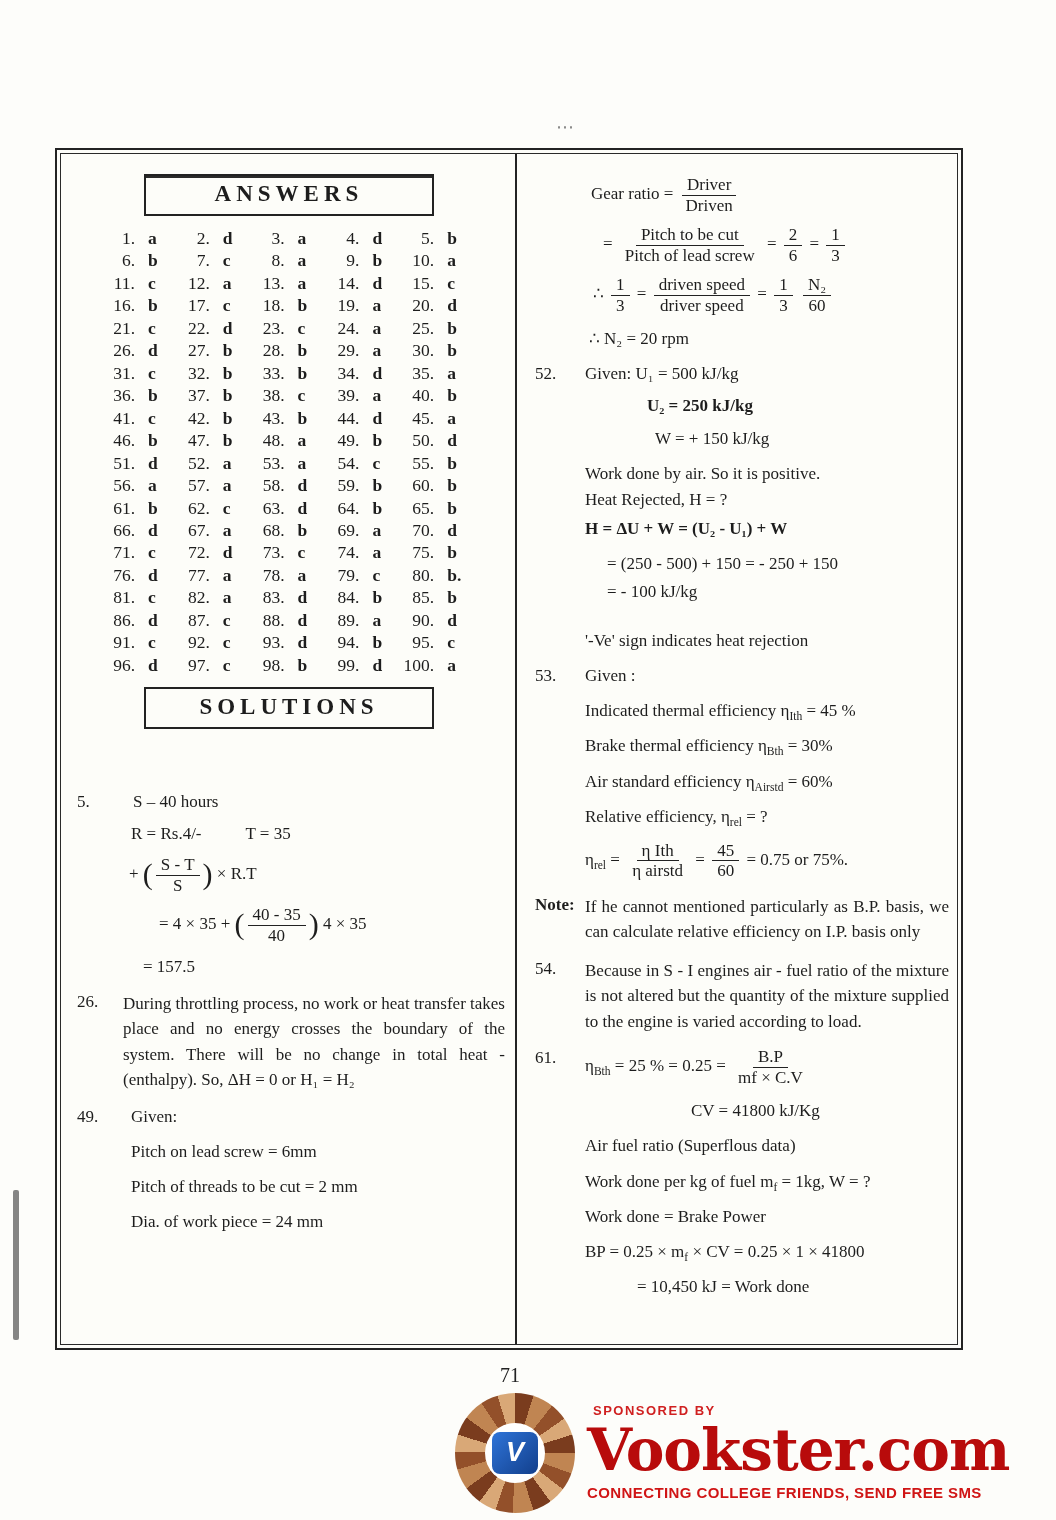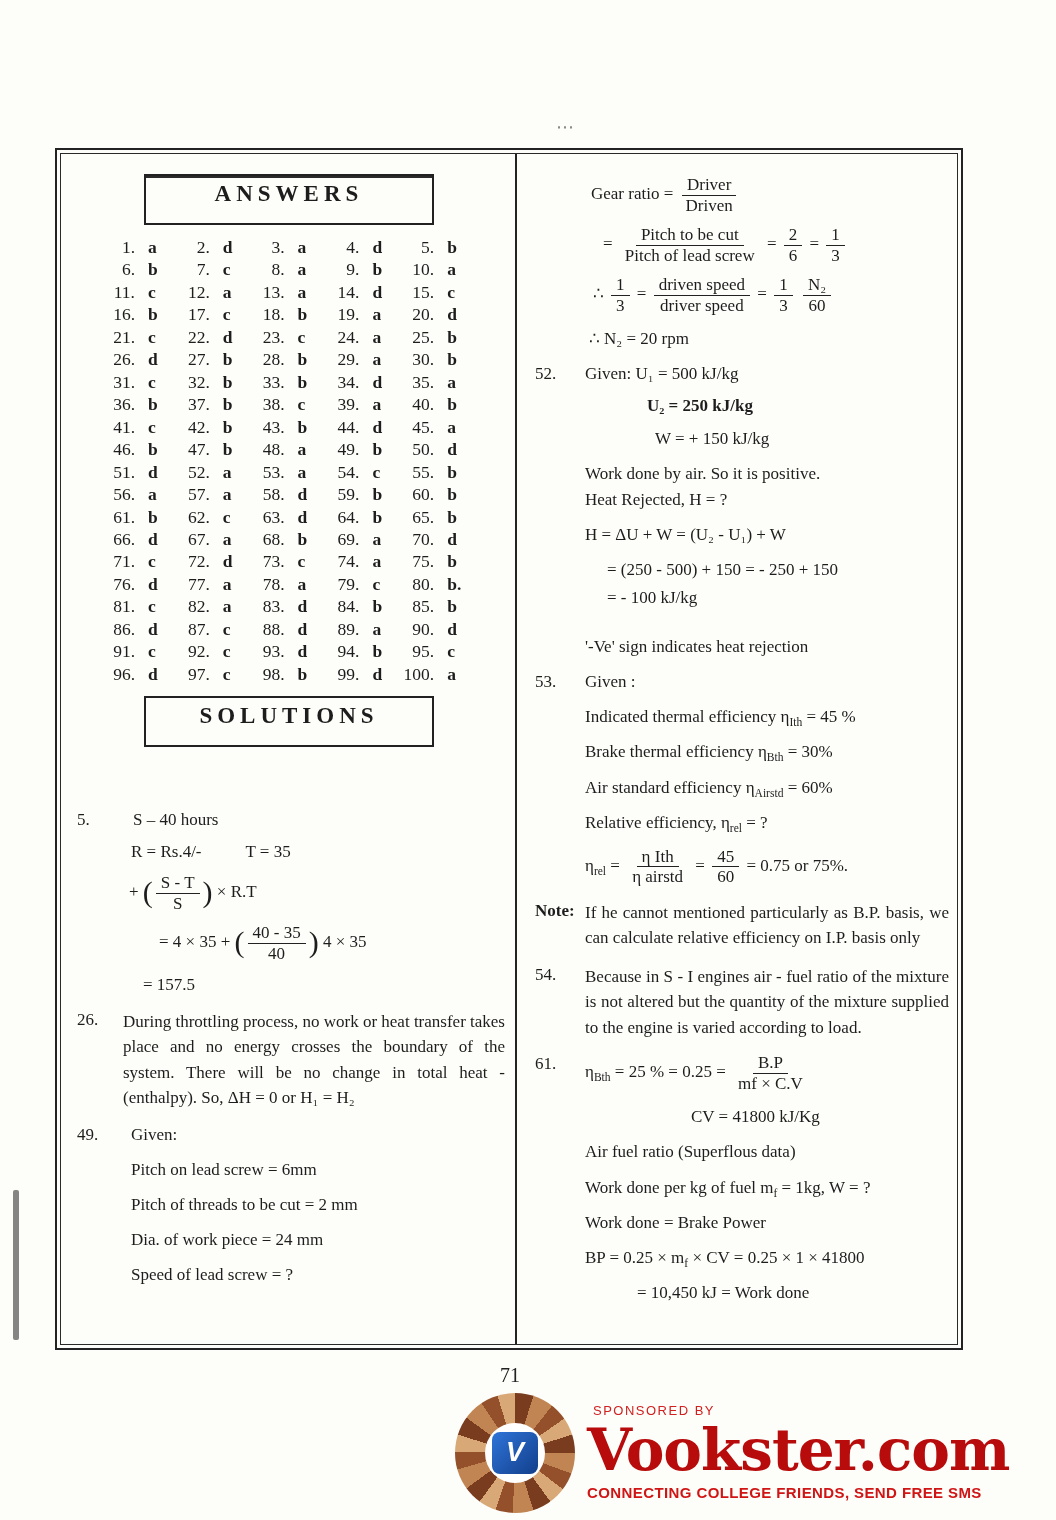--- a/index.html
+++ b/index.html
@@ -9,21 +9,21 @@
   
   .frame{position:absolute;left:55px;top:148px;width:908px;height:1202px;border:2.5px solid #232323;
          display:flex;box-sizing:border-box;padding:4px;background:#fdfdf9;}
   .frame::after{content:"";position:absolute;inset:3px;border:1.5px solid #2a2a2a;pointer-events:none;}
   .col{box-sizing:border-box;overflow:hidden;position:relative;}
   .col.left{width:456px;border-right:2px solid #232323;padding:8px 10px 4px 12px;}
   .col.right{flex:1;padding:8px 8px 4px 14px;}
 
   
   .hdr-box{width:286px;margin:12px auto 0;border:2.3px solid #222;text-align:center;
-           font-weight:bold;font-size:23px;letter-spacing:5px;padding:3px 0 14px;background:#fdfdf9;}
+           font-weight:bold;font-size:23px;letter-spacing:5px;padding:3px 0 5px;background:#fdfdf9;}
   .hdr-box.answers{box-shadow:inset 0 4px 0 -2px #2a2a2a;}
 
   
   .ans-grid{display:grid;grid-template-columns:repeat(5,1fr);row-gap:2px;margin:12px 34px 0 24px;font-size:17.5px;}
   .ans-cell{display:flex;line-height:1.17;}
   .ans-num{flex:0 0 38px;text-align:right;}
   .ans-letter{font-weight:bold;margin-left:13px;}
 
   
   .block{display:flex;margin-top:13px;}
@@ -64,21 +64,21 @@
   
   .sponsor{position:absolute;left:455px;top:1393px;display:flex;align-items:center;gap:12px;}
   .hands{width:120px;height:120px;border-radius:50%;position:relative;flex:0 0 auto;
          background:repeating-conic-gradient(#7a3c1e 0 18deg,#c08552 18deg 38deg,#93502a 38deg 55deg,#d9a877 55deg 72deg);}
   .hands::before{content:"";position:absolute;inset:25%;background:#fff;border-radius:50%;}
   .tv{position:absolute;left:50%;top:50%;transform:translate(-50%,-50%);width:46px;height:42px;
       background:linear-gradient(135deg,#2f74d8,#123f8c);border-radius:8px;color:#fff;font-weight:bold;
       font-size:27px;font-style:italic;display:flex;align-items:center;justify-content:center;
       font-family:"Liberation Sans",sans-serif;box-shadow:0 0 0 2px #fff;}
   .sponsor-text{display:flex;flex-direction:column;}
-  .sponsored-by{font-family:"Liberation Sans",sans-serif;font-weight:normal;font-size:13px;
+  .sponsored-by{font-family:"Liberation Sans",sans-serif;font-weight:bold;font-size:13px;
                 letter-spacing:1.5px;color:#d02020;margin-left:6px;}
   .brand{font-family:"DejaVu Serif","Liberation Serif",serif;font-weight:bold;font-size:58px;
          color:#b80b0b;line-height:1.05;letter-spacing:-1px;}
   .tagline{font-family:"Liberation Sans",sans-serif;font-weight:bold;font-size:15px;color:#d01515;
            letter-spacing:0.4px;margin-top:2px;}
 
   
   .artifact{position:absolute;background:#222;opacity:0.55;border-radius:2px;}
   .artifact.dots{background:none;color:#333;font-size:18px;letter-spacing:2px;opacity:0.6;}
 </style>
@@ -524,21 +524,20 @@
               <div class="para">During throttling process, no work or heat transfer takes place and no energy crosses the boundary of the system. There will be no change in total heat - (enthalpy). So, ΔH = 0 or H₁ = H₂</div>
             </div>
           </div>
           <div class="block">
             <div class="bnum">49.</div>
             <div class="bbody">
               <div class="line" style="padding-left: 8px;"><span>Given:</span></div>
               <div class="line" style="padding-left: 8px; margin-top: 13px;"><span>Pitch on lead screw = 6mm</span></div>
               <div class="line" style="padding-left: 8px; margin-top: 13px;"><span>Pitch of threads to be cut = 2 mm</span></div>
               <div class="line" style="padding-left: 8px; margin-top: 13px;"><span>Dia. of work piece = 24 mm</span></div>
-              <div class="line" style="padding-left: 8px; margin-top: 13px;"><span>Speed of lead screw = ?</span></div>
             </div>
           </div>
         </div>
     </div>
 
     <div class="col right">
       <div id="right-blocks">
           <div class="block">
             <div class="bnum"></div>
             <div class="bbody">
@@ -573,21 +572,21 @@
             </div>
           </div>
           <div class="block">
             <div class="bnum">52.</div>
             <div class="bbody">
               <div class="line"><span>Given: U₁ = 500 kJ/kg</span></div>
               <div class="line" style="padding-left: 62px; font-weight: bold;"><span>U₂ = 250 kJ/kg</span></div>
               <div class="line" style="padding-left: 70px;"><span>W = + 150 kJ/kg</span></div>
               <div class="line" style="margin-top: 13px;"><span>Work done by air. So it is positive.</span></div>
               <div class="line" style="margin-top: 4px;"><span>Heat Rejected, H = ?</span></div>
-              <div class="line" style="margin-top: 13px;"><span>H = ΔU + W  =  (U₂ - U₁)  + W</span></div>
+              <div class="line" style="margin-top: 7px; font-weight: bold;"><span>H = ΔU + W  =  (U₂ - U₁)  + W</span></div>
               <div class="line" style="padding-left: 22px; margin-top: 13px;"><span>= (250 - 500) + 150   =  - 250 + 150</span></div>
               <div class="line" style="padding-left: 22px; margin-top: 6px;"><span>= - 100 kJ/kg</span></div>
               <div class="line" style="margin-top: 27px;"><span>'-Ve' sign indicates heat rejection</span></div>
             </div>
           </div>
           <div class="block">
             <div class="bnum">53.</div>
             <div class="bbody">
               <div class="line"><span>Given :</span></div>
               <div class="line" style="margin-top: 13px;"><span>Indicated thermal efficiency η</span><sub>Ith</sub><span> = 45 %</span></div>

